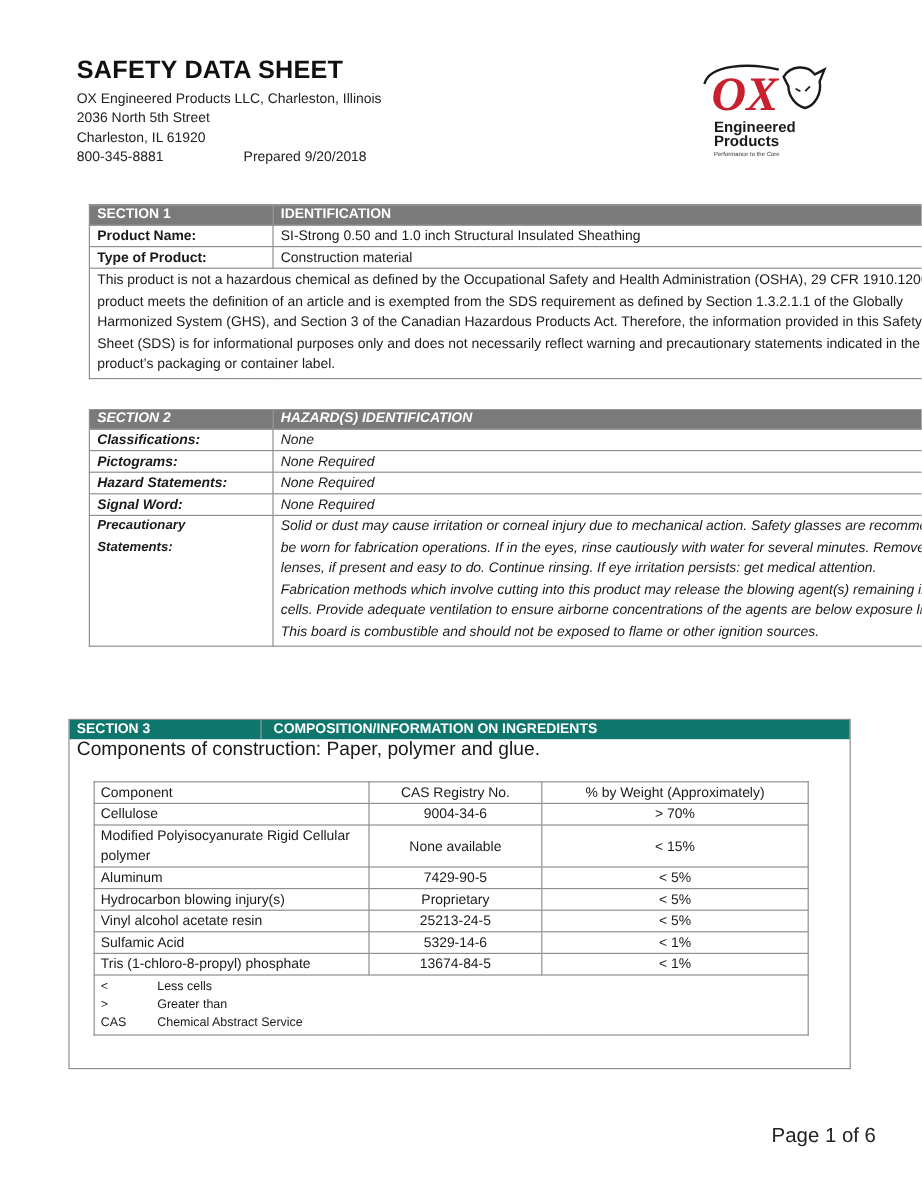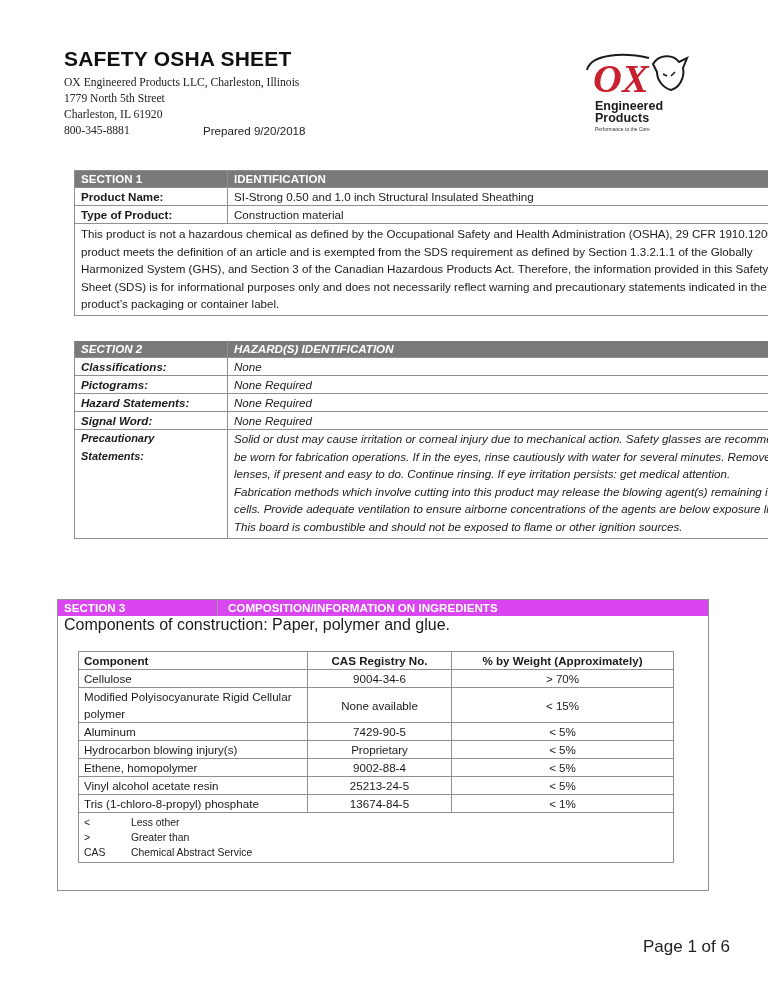--- a/index.html
+++ b/index.html
@@ -4,21 +4,21 @@
   <style>
     html, body { margin: 0; padding: 0; background: #ffffff; }
     body {
       width: 768px; height: 993px; position: relative; overflow: hidden;
       font-family: "Liberation Sans", sans-serif; color: #1a1a1a;
     }
     .page-title {
       position: absolute; left: 64px; top: 47px;
       font-size: 21px; font-weight: bold; letter-spacing: 0.2px; color: #111;
     }
-    .addr { position: absolute; left: 64px; font-size: 11.6px; line-height: 16px; color: #222; font-family: Liberation Serif, serif; }
+    .addr { position: absolute; left: 64px; font-size: 11.6px; line-height: 16px; color: #222; }
     .addr.l1 { top: 75px; }
     .addr.l2 { top: 91px; }
     .addr.l3 { top: 107px; }
     .addr.l4 { top: 123px; }
     .prepared { position: absolute; left: 203px; top: 123px; font-size: 11.6px; line-height: 16px; color: #222; }
 
     .logo { position: absolute; left: 583px; top: 48px; width: 110px; height: 92px; }
     .logo svg { display: block; }
     .logo .eng { position: absolute; left: 12px; top: 52px; font-weight: bold; font-size: 12.5px; line-height: 12px; color: #1a1a1a; }
     .logo .tag { position: absolute; left: 12px; top: 78px; font-size: 5px; color: #333; }
@@ -29,43 +29,43 @@
     table.sec td.lbl { width: 140px; font-weight: bold; }
     table.sec td.para { line-height: 17.6px; padding: 1px 6px 2px 6px; }
 
     #s1 { top: 170px; }
     #s2 { top: 341px; font-style: italic; }
     table.sec.s2 td { border-top: none; border-bottom: none; }
     table.sec.s2 tr td { border-bottom: 1px solid #8f8f8f; }
     table.sec.s2 td.prec { line-height: 17.6px; padding-bottom: 2px; }
 
     #s3 { position: absolute; left: 57px; top: 599px; width: 652px; height: 292px; border: 1px solid #8f8f8f; box-sizing: border-box; }
-    #s3 .hdr { display: flex; background: #d946ef; color: #fff; font-weight: bold; font-size: 11.6px; line-height: 16px; height: 16px; }
+    #s3 .hdr { display: flex; background: #0f766e; color: #fff; font-weight: bold; font-size: 11.6px; line-height: 16px; height: 16px; }
     #s3 .hdr .c1 { width: 153px; padding-left: 6px; border-right: 1px solid #9a9a9a; }
     #s3 .hdr .c2 { padding-left: 10px; }
     #s3 .intro { font-size: 16px; line-height: 18px; padding-left: 6px; }
 
     table.comp { position: absolute; left: 20px; top: 51px; width: 596px; border-collapse: collapse; font-size: 11.6px; }
     table.comp td { border: 1px solid #8f8f8f; padding: 0 5px; line-height: 17px; }
     table.comp td.c { text-align: center; }
-    table.comp tr.head td { font-weight: bold; }
+    table.comp tr.head td { font-weight: normal; }
     table.comp td.w1 { width: 218px; }
     table.comp td.w2 { width: 133px; }
     table.comp tr.legend td { border-bottom: 1px solid #8f8f8f; padding-top: 2px; padding-bottom: 2px; }
     .leg { display: flex; font-size: 10.4px; line-height: 15px; }
     .leg .k { width: 47px; }
 
     .pagenum { position: absolute; left: 643px; top: 937px; font-size: 17px; color: #222; }
   </style>
 </head>
 <body>
 
-<div class="page-title">SAFETY OSHA SHEET</div>
+<div class="page-title">SAFETY DATA SHEET</div>
 <div class="addr l1">OX Engineered Products LLC, Charleston, Illinois</div>
-<div class="addr l2">1779 North 5th Street</div>
+<div class="addr l2">2036 North 5th Street</div>
 <div class="addr l3">Charleston, IL 61920</div>
 <div class="addr l4">800-345-8881</div>
 <div class="prepared">Prepared 9/20/2018</div>
 
 <div class="logo">
   <svg width="110" height="52" viewBox="0 0 110 52">
     <path d="M4 22 C 8 6, 40 4, 66 10" stroke="#1a1a1a" stroke-width="2" fill="none"></path>
     <text x="10" y="44" font-family="Liberation Serif, serif" font-weight="bold" font-style="italic" font-size="40" fill="#c8202f">OX</text>
     <path d="M70 16 C 76 6, 90 6, 96 14 L104 10 L100 20 C 102 30, 96 40, 88 42 C 80 40, 74 32, 74 24 Z" stroke="#1a1a1a" stroke-width="2" fill="#ffffff"></path>
     <path d="M80 26 L84 28 M92 24 L88 28" stroke="#1a1a1a" stroke-width="1.5"></path>
@@ -162,41 +162,41 @@
           <td class="w1">Aluminum</td>
           <td class="w2 c">7429-90-5</td>
           <td class="c">&lt; 5%</td>
         </tr>
         <tr>
           <td class="w1">Hydrocarbon blowing injury(s)</td>
           <td class="w2 c">Proprietary</td>
           <td class="c">&lt; 5%</td>
         </tr>
         <tr>
-          <td class="w1">Ethene, homopolymer</td>
-          <td class="w2 c">9002-88-4</td>
-          <td class="c">&lt; 5%</td>
-        </tr>
-        <tr>
           <td class="w1">Vinyl alcohol acetate resin</td>
           <td class="w2 c">25213-24-5</td>
           <td class="c">&lt; 5%</td>
+        </tr>
+        <tr>
+          <td class="w1">Sulfamic Acid</td>
+          <td class="w2 c">5329-14-6</td>
+          <td class="c">&lt; 1%</td>
         </tr>
         <tr>
           <td class="w1">Tris (1-chloro-8-propyl) phosphate</td>
           <td class="w2 c">13674-84-5</td>
           <td class="c">&lt; 1%</td>
         </tr>
       </tbody>
     <tbody>
         <tr class="legend">
       <td colspan="3">
         <div class="leg">
               <span class="k">&lt;</span>
-              <span>Less other</span>
+              <span>Less cells</span>
             </div>
         <div class="leg">
               <span class="k">&gt;</span>
               <span>Greater than</span>
             </div>
         <div class="leg">
               <span class="k">CAS</span>
               <span>Chemical Abstract Service</span>
             </div>
       </td>

